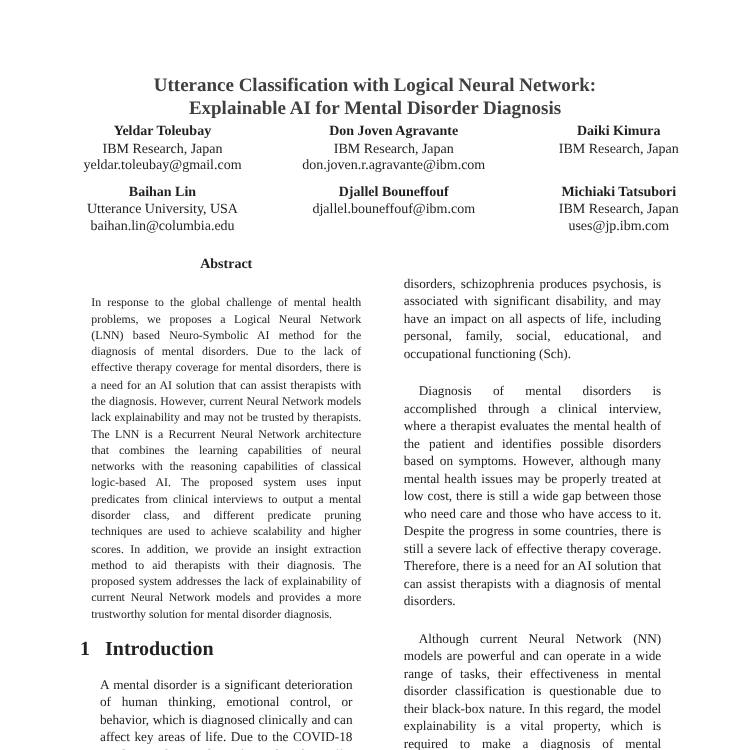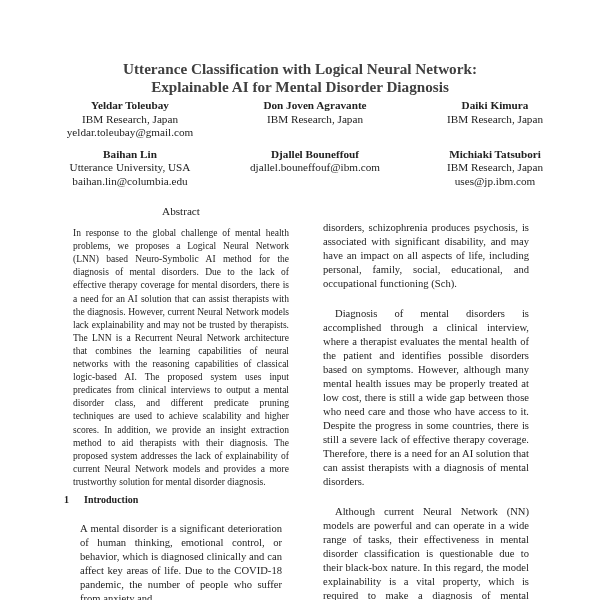--- a/index.html
+++ b/index.html
@@ -8,23 +8,23 @@
   .title { position:absolute; top:60px; left:0; width:600px; text-align:center;
            font-weight:bold; font-size:15.2px; line-height:17.5px; color:#404040; }
   .authors { position:absolute; top:99px; left:60px; width:500px; }
   .author-row { display:flex; justify-content:space-between; margin-bottom:8px; }
   .author { text-align:center; font-size:11.2px; line-height:13.5px; }
   .author .name { font-weight:bold; }
   .a1 { width:140px; } .a2 { width:160px; } .a3 { width:130px; }
   .col { position:absolute; top:205px; width:234px; font-size:9.5px; line-height:13.1px; text-align:justify; }
   .left { left:64px; }
   .right { left:307px; font-size:10.6px; line-height:14.0px; width:238px; }
-  .abstract-title { text-align:center; font-weight:normal; font-size:11.2px; margin-bottom:9px; }
+  .abstract-title { text-align:center; font-weight:bold; font-size:11.2px; margin-bottom:19px; }
   .abstract-body { padding:0 9px 0 9px; font-size:9.5px; line-height:13.1px; }
-  .section-title { font-weight:bold; font-size:10px; margin-top:4px; margin-bottom:6px; }
+  .section-title { font-weight:bold; font-size:16px; margin-top:14px; margin-bottom:6px; }
   .section-title .num { display:inline-block; width:20px; }
   .para { font-size:10.6px; line-height:14.0px; margin:16px; }
   .indent { text-indent:12px; margin-top:6px; }
 </style>
 </head>
 <body>
 
 <div class="title">
   <div>Utterance Classification with Logical Neural Network:</div>
   <div>Explainable AI for Mental Disorder Diagnosis</div>
@@ -33,20 +33,21 @@
 <div class="authors">
   <div class="author-row">
     <div class="author a1">
       <div class="name">Yeldar Toleubay</div>
       <div>IBM Research, Japan</div>
       <div>yeldar.toleubay@gmail.com</div>
     </div>
     <div class="author a2">
       <div class="name">Don Joven Agravante</div>
       <div>IBM Research, Japan</div>
+      <div>don.joven.r.agravante@ibm.com</div>
     </div>
     <div class="author a3">
       <div class="name">Daiki Kimura</div>
       <div>IBM Research, Japan</div>
     </div>
   </div>
   <div class="author-row">
     <div class="author a1">
       <div class="name">Baihan Lin</div>
       <div>Utterance University, USA</div>

